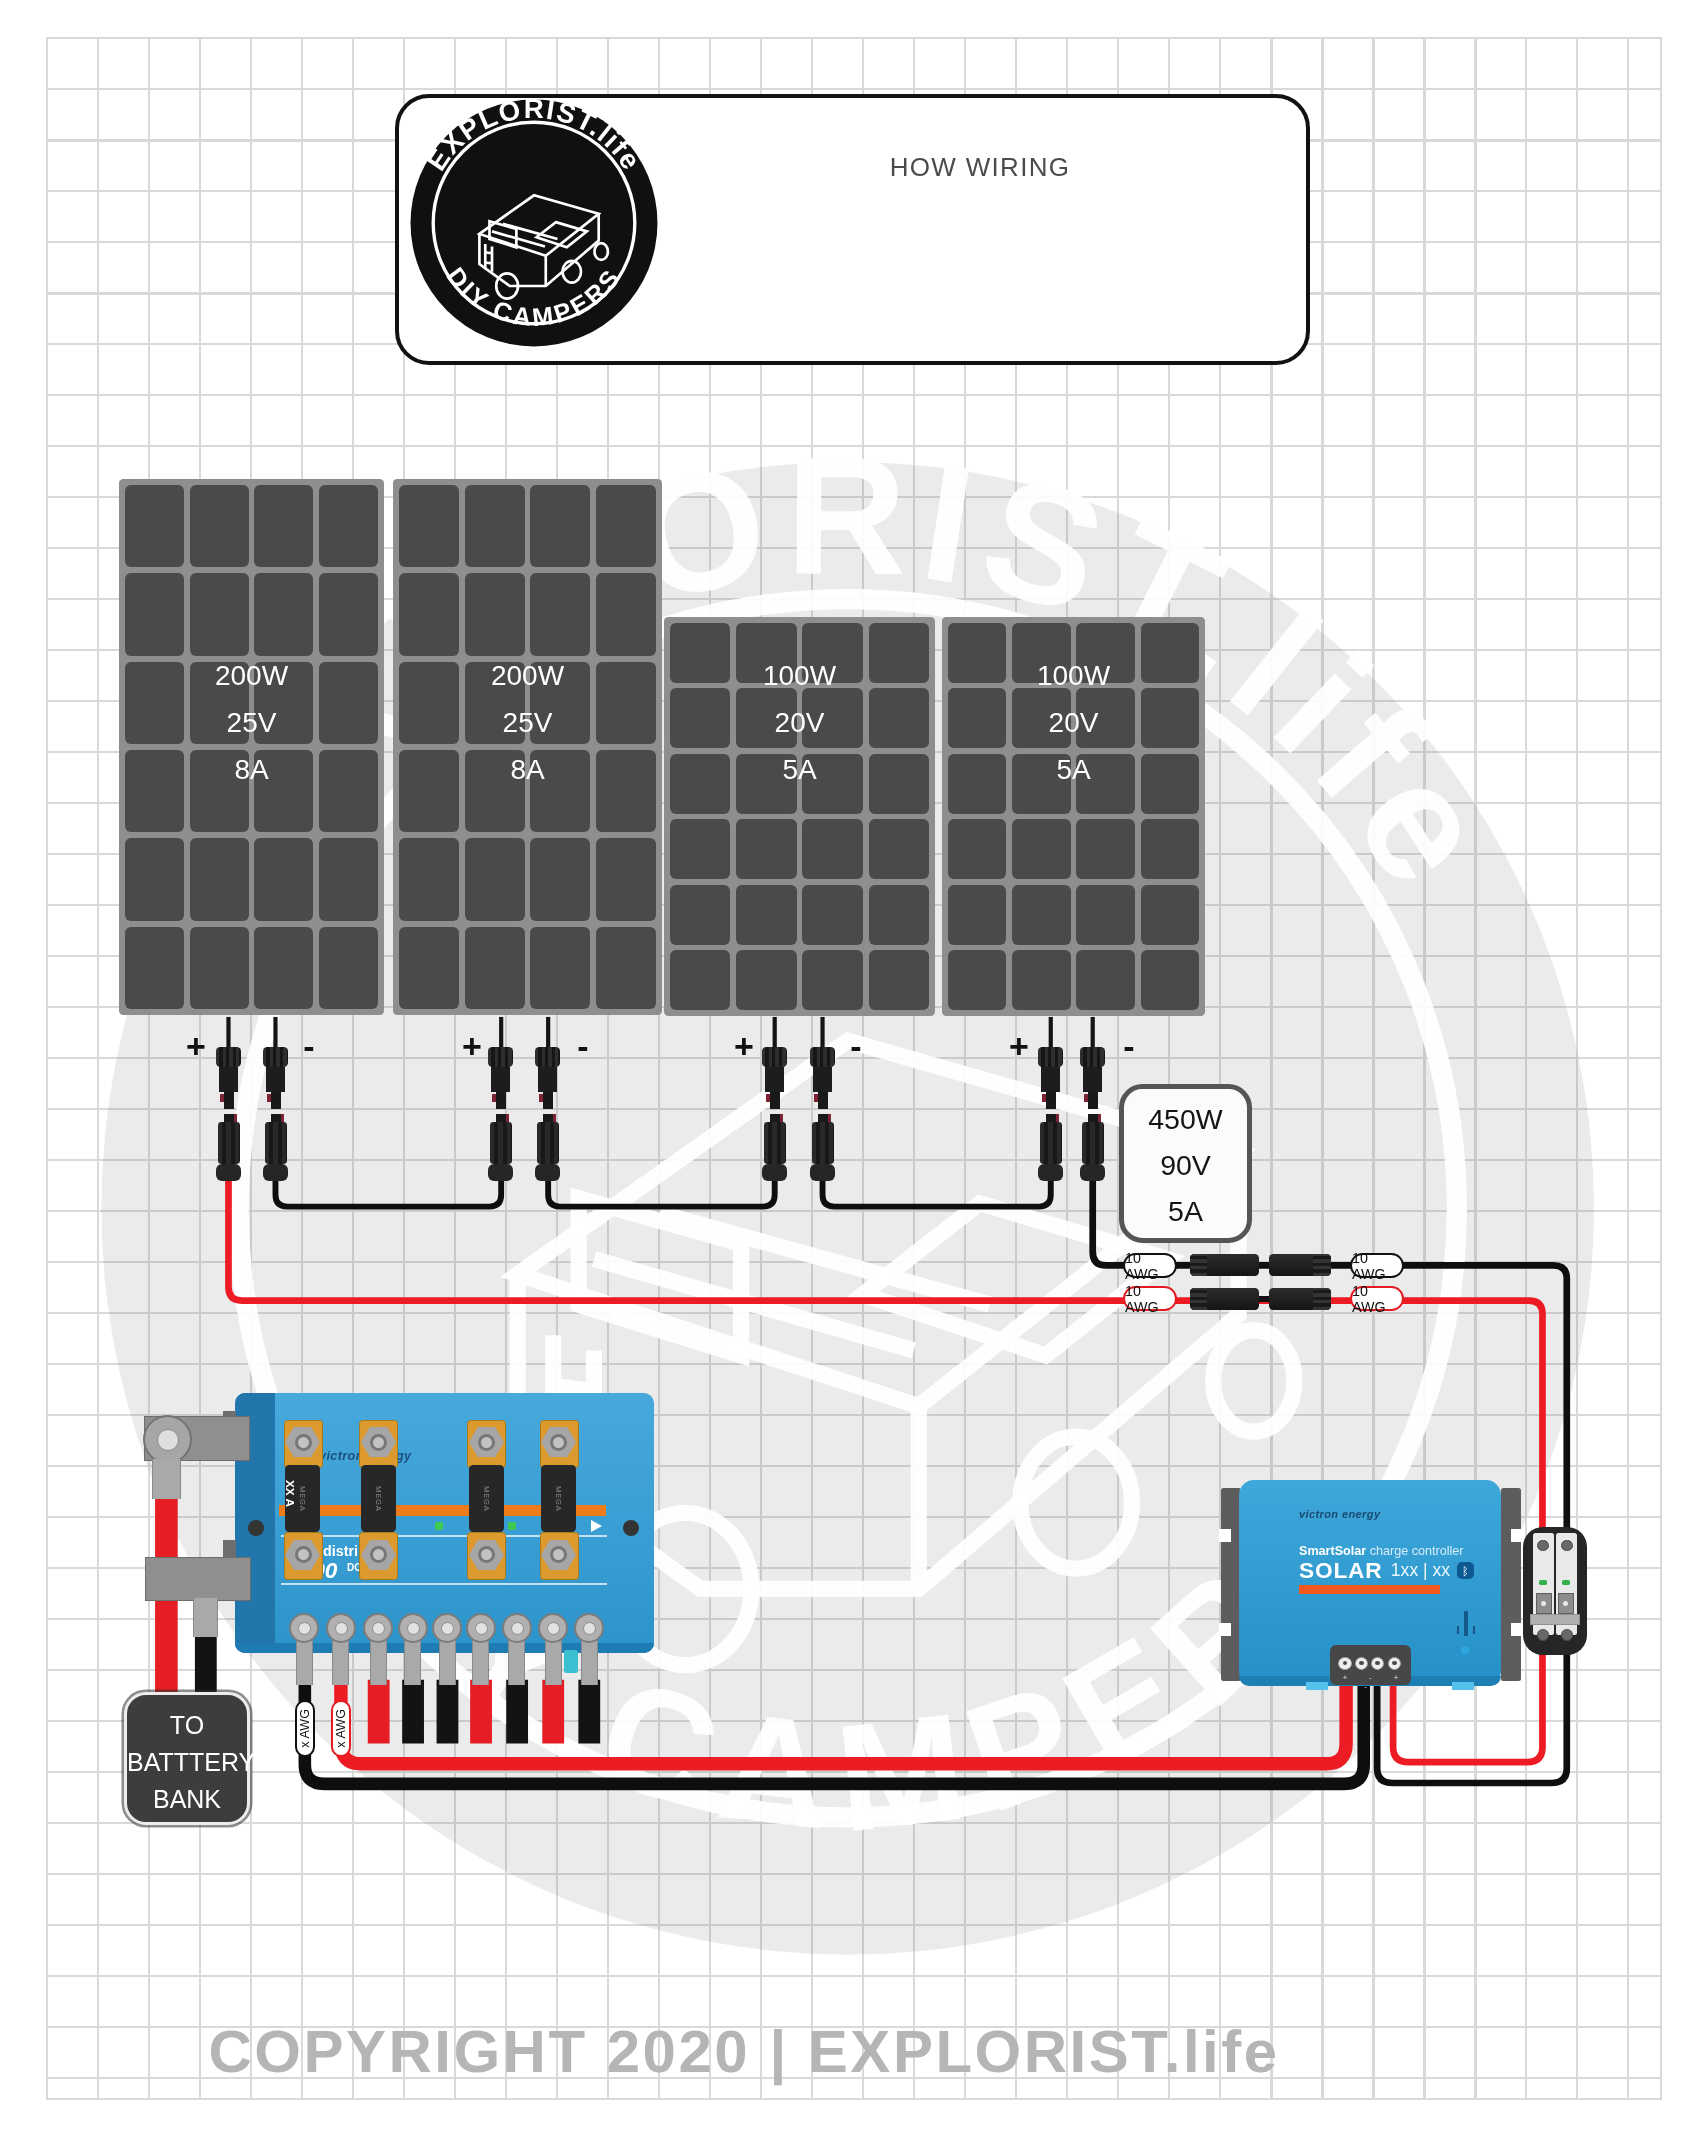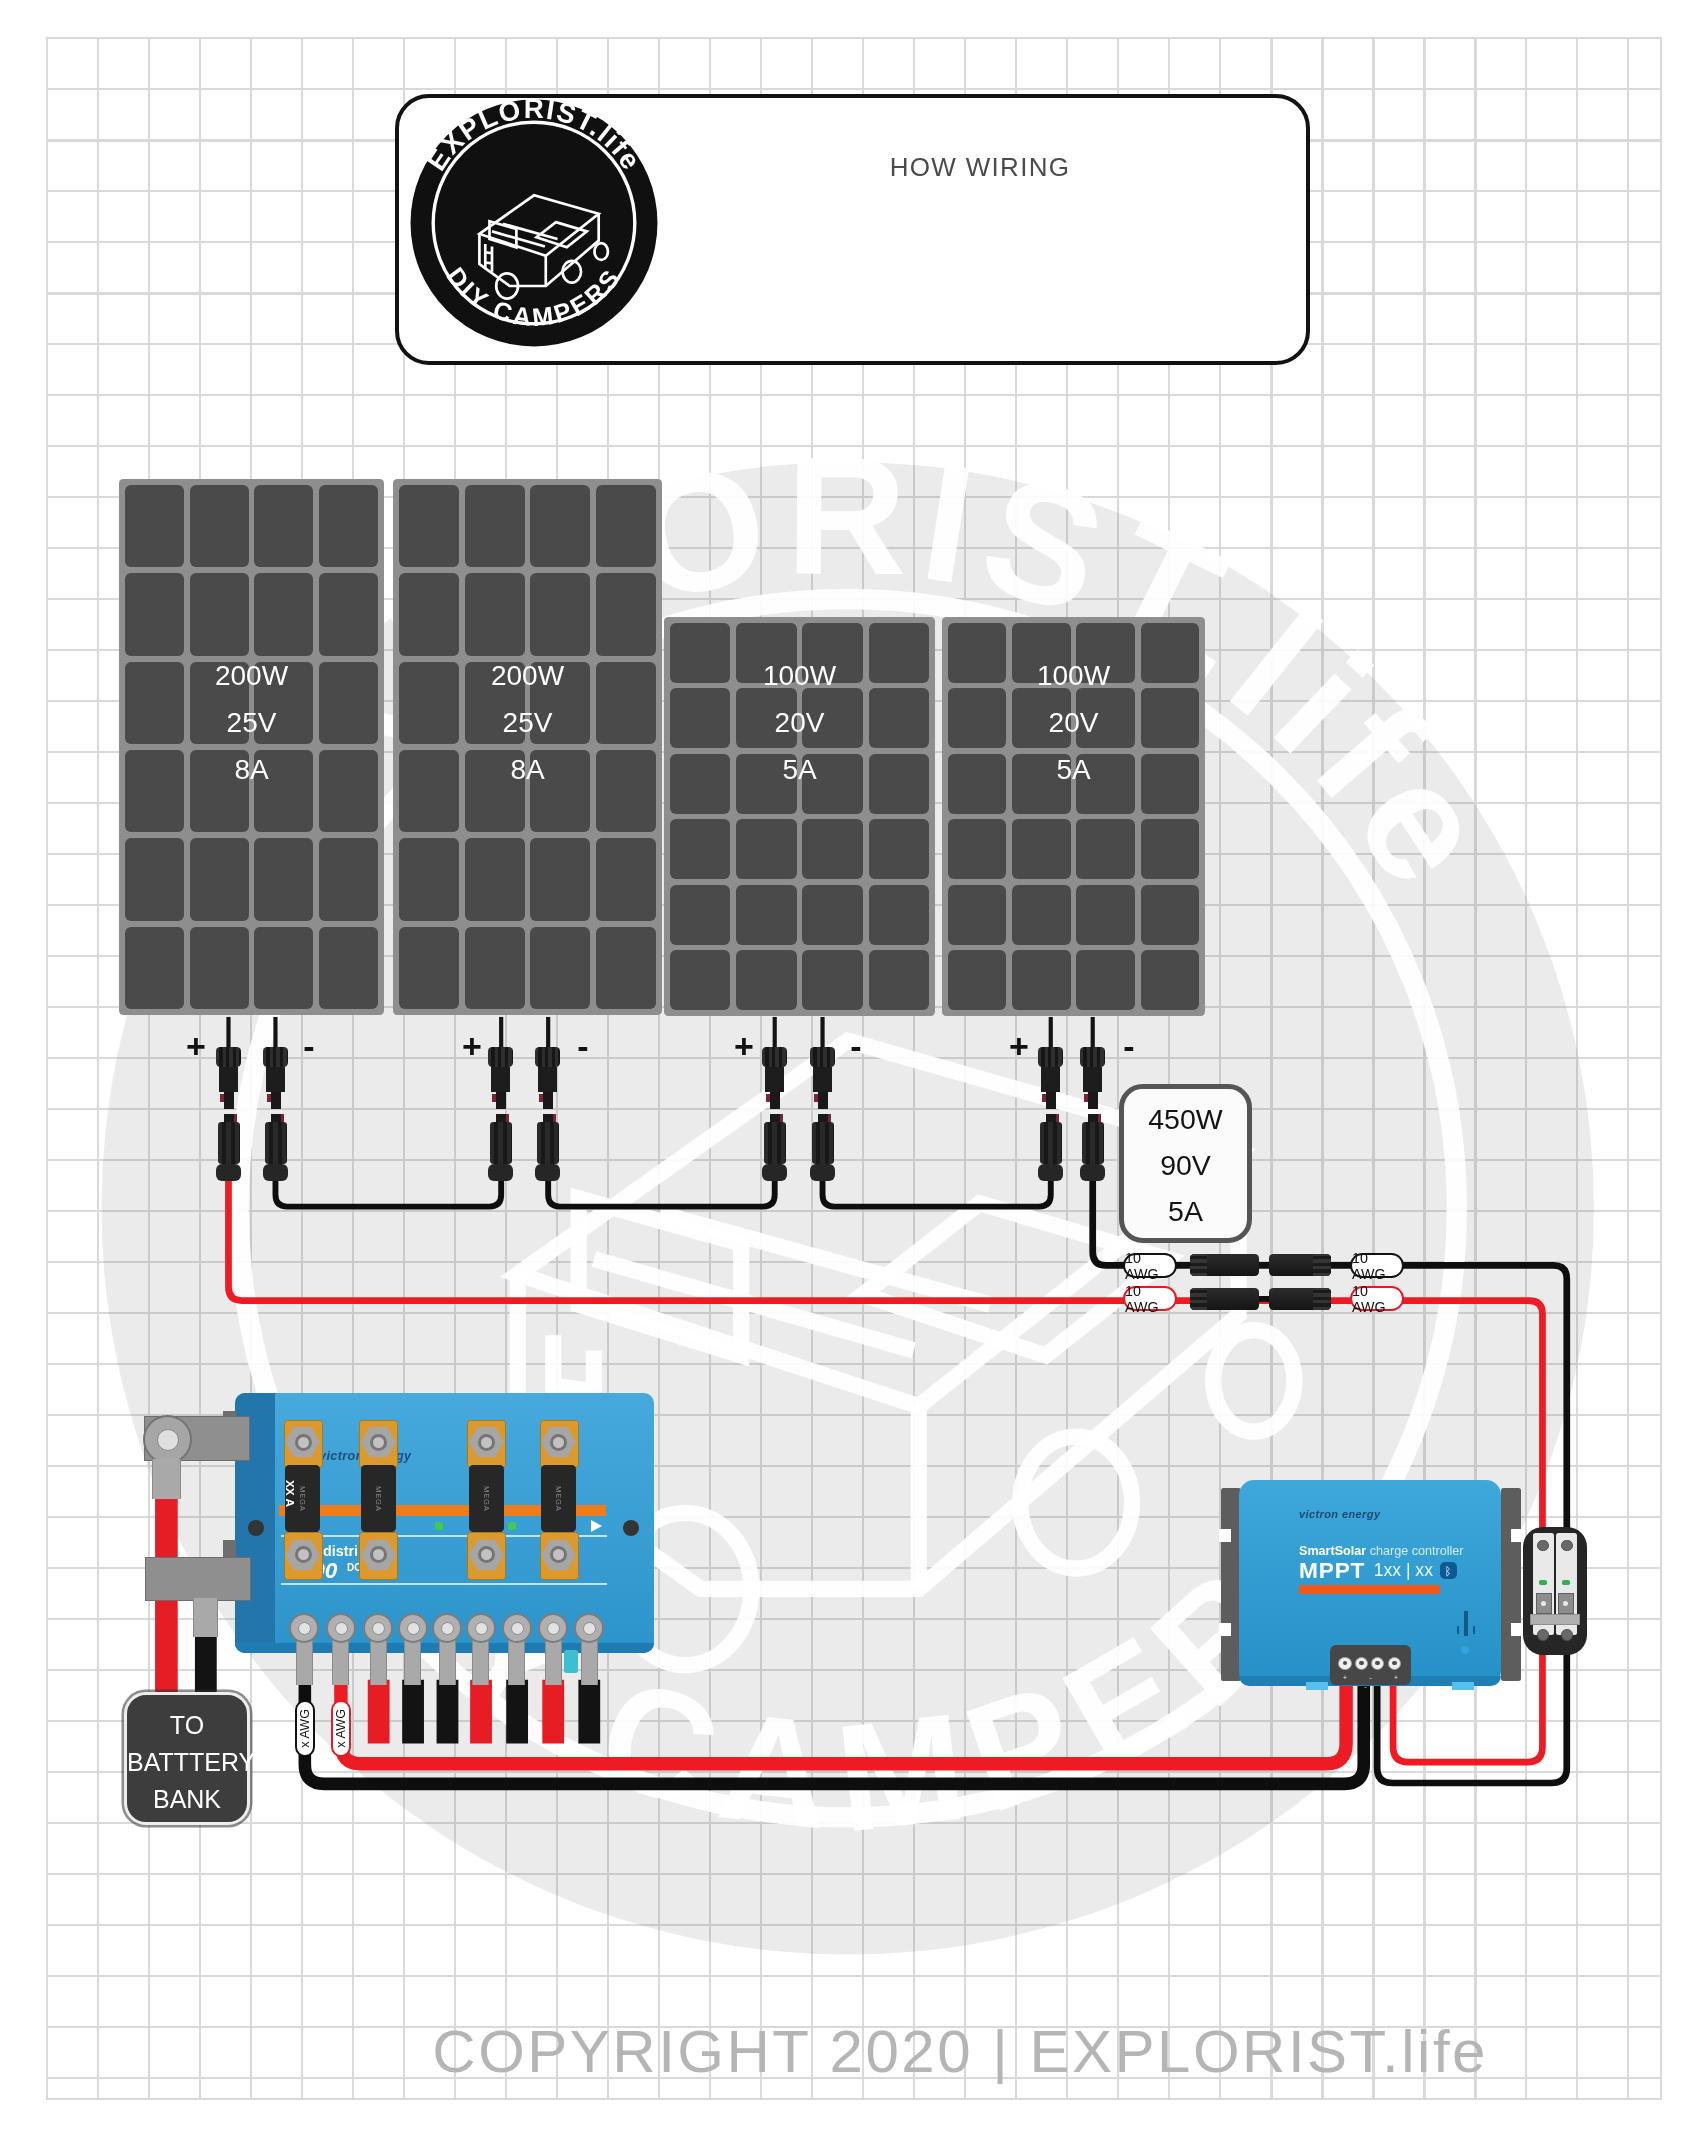--- a/index.html
+++ b/index.html
@@ -154,22 +154,22 @@
   .screw{position:absolute;width:11.7px;height:11.7px;border-radius:50%;background:#696969;
     border:1.7px solid #4c4c4c;box-sizing:border-box;}
   .bled{position:absolute;width:8.4px;height:5px;border-radius:1.7px;background:#33b24b;}
   .toggle{position:absolute;width:16px;height:21px;background:#8d8d8d;border:1.7px solid #606060;
     box-sizing:border-box;}
   .toggle::after{content:"";position:absolute;left:4.2px;top:6.7px;width:5px;height:5px;border-radius:50%;
     background:#e8e8e8;}
   .tiebar{position:absolute;left:6.7px;top:87px;width:50px;height:11px;background:#b0b0b0;
     border:0.8px solid #8f8f8f;box-sizing:border-box;}
   
-  .copyright{position:absolute;left:0;top:2017px;width:1488px;text-align:right;
-    font-size:60px;color:#b5b5b5;letter-spacing:2.5px;}
+  .copyright{position:absolute;left:0;top:2017px;width:1488px;text-align:center;
+    font-size:60px;color:#b5b5b5;letter-spacing:2.5px;font-weight:bold;}
 </style>
 </head>
 <body>
 
 <div id="canvas">
 
   <div class="grid-base"></div>
 
   <svg class="wm" aria-hidden="true" viewBox="0 0 2035 2560" width="1708" height="2148">
     <defs>
@@ -591,21 +591,21 @@
   <div class="notch" style="left:1219px;top:1529px;"></div>
   <div class="notch" style="left:1219px;top:1623px;"></div>
   <div class="notch" style="left:1511px;top:1529px;"></div>
   <div class="notch" style="left:1511px;top:1623px;"></div>
   <div class="mppt"></div>
   <div class="mtab" style="left:1306px;top:1682px;"></div>
   <div class="mtab" style="left:1452px;top:1682px;"></div>
   <div class="m-brand">victron energy</div>
   <div class="m-line1"><b>SmartSolar</b><span> charge controller</span></div>
   <div class="m-line2">
-    <span class="mppt-w">MPPT</span>
+    <span class="mppt-w">SOLAR</span>
     <span class="rating">1xx | xx</span>
     <span class="bt">ᛒ</span>
   </div>
   <div class="obar"></div>
   <div class="m-ind">
       <div class="bar"></div>
       <div class="t1"></div>
       <div class="t2"></div>
     </div>
   <div class="m-dot"></div>

